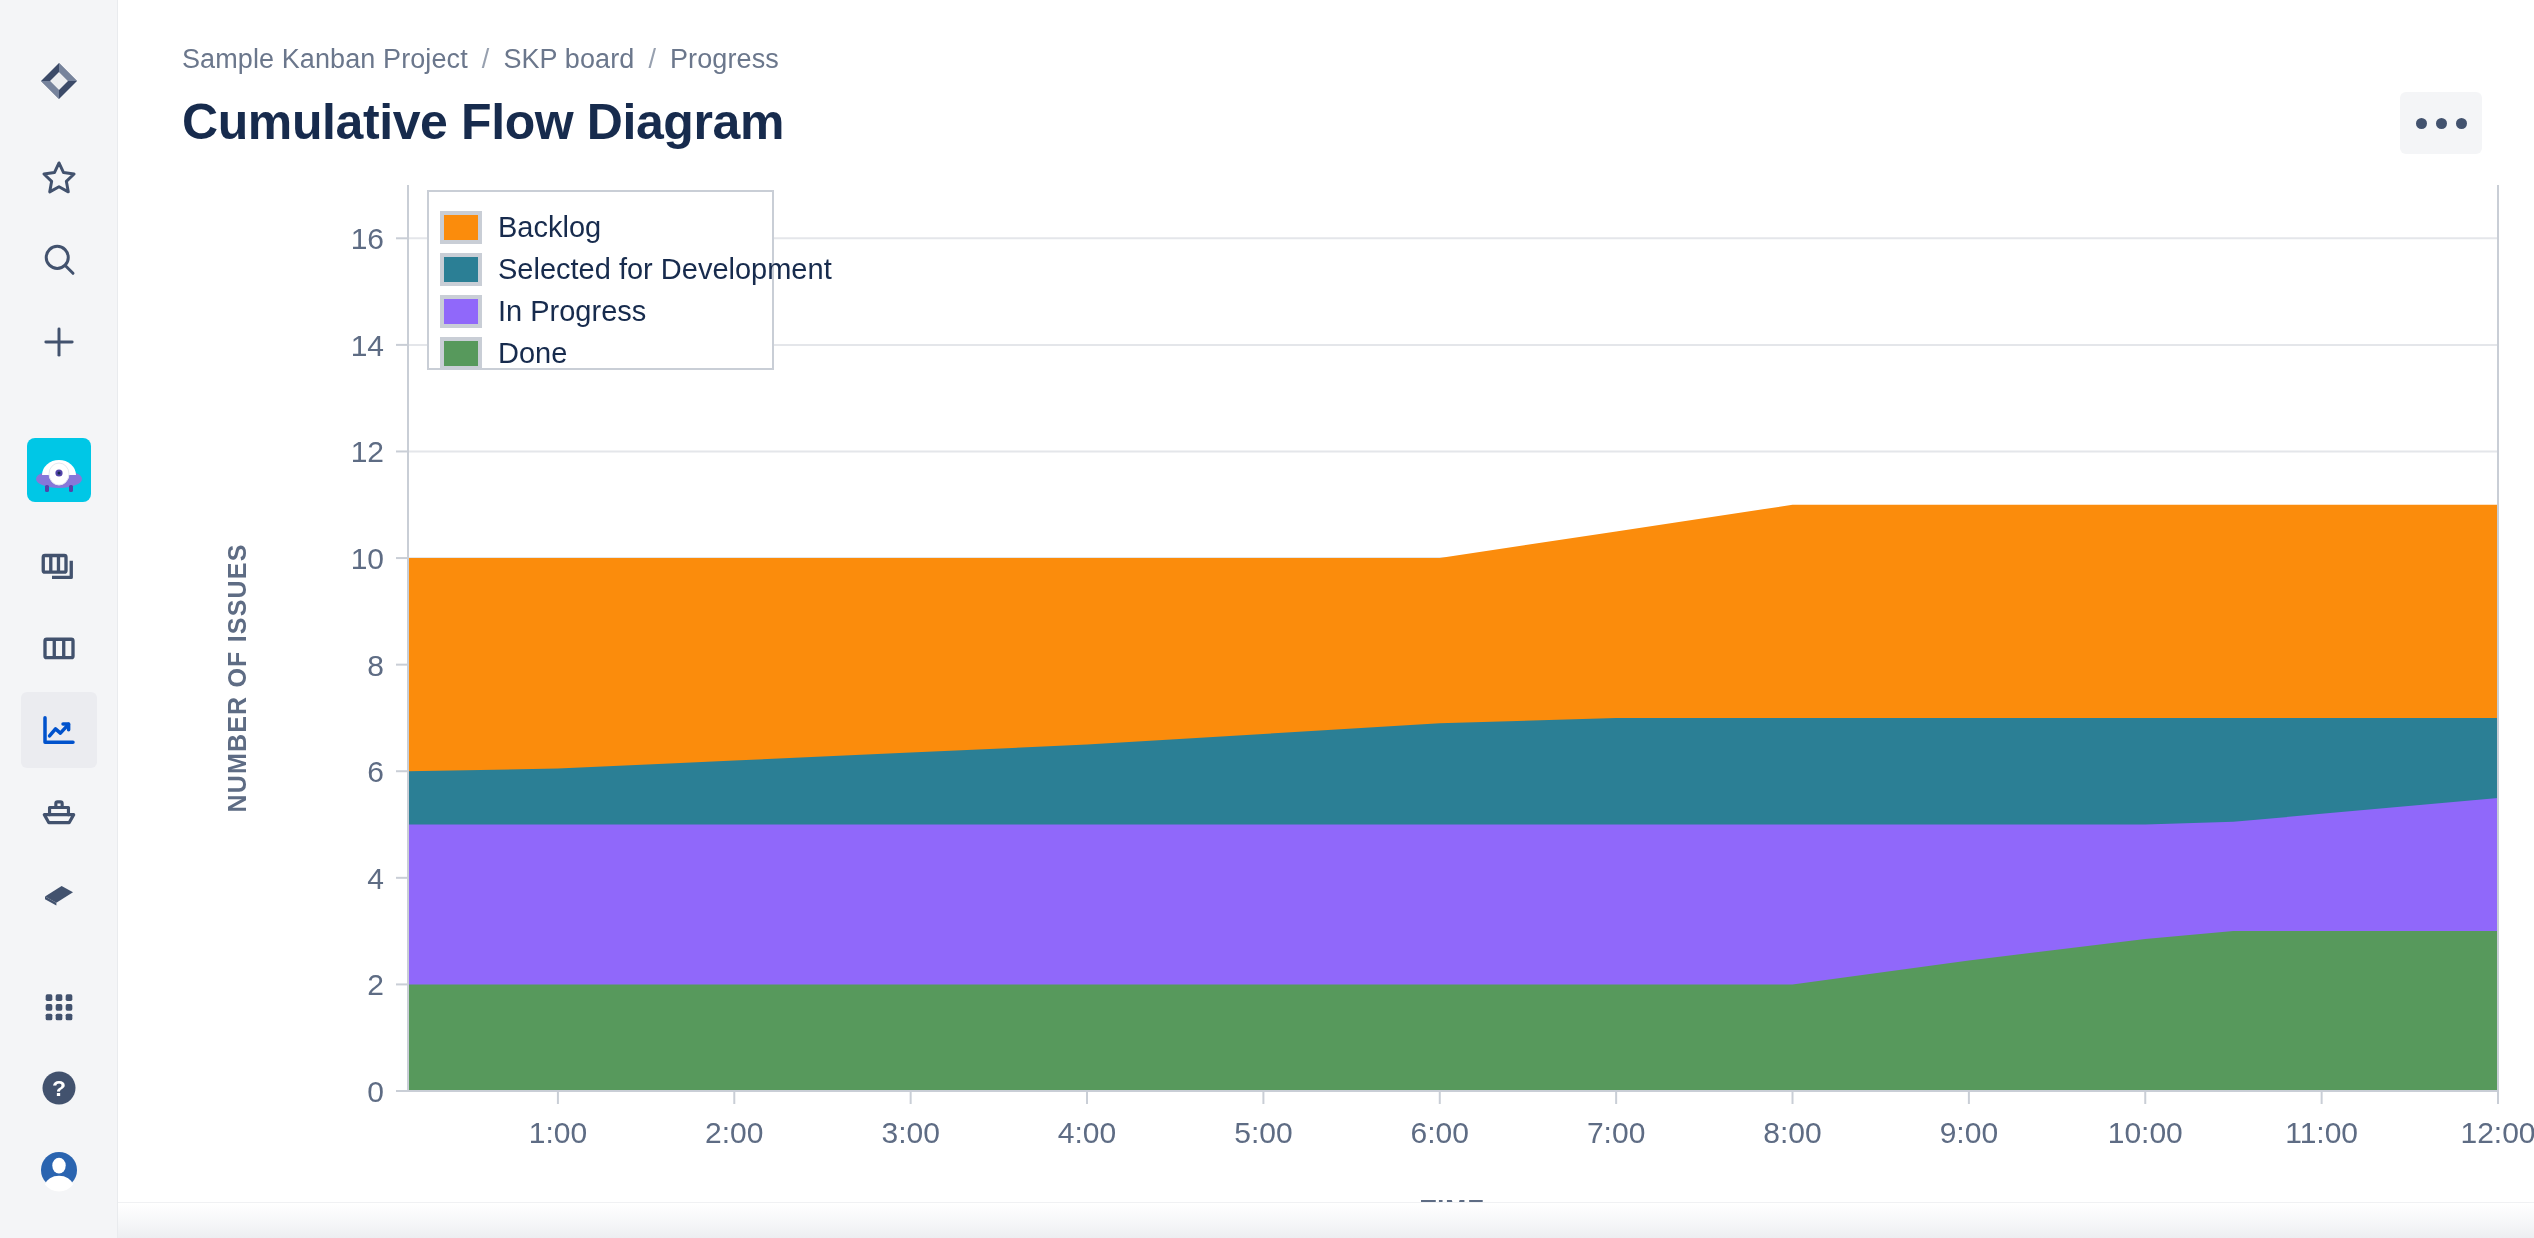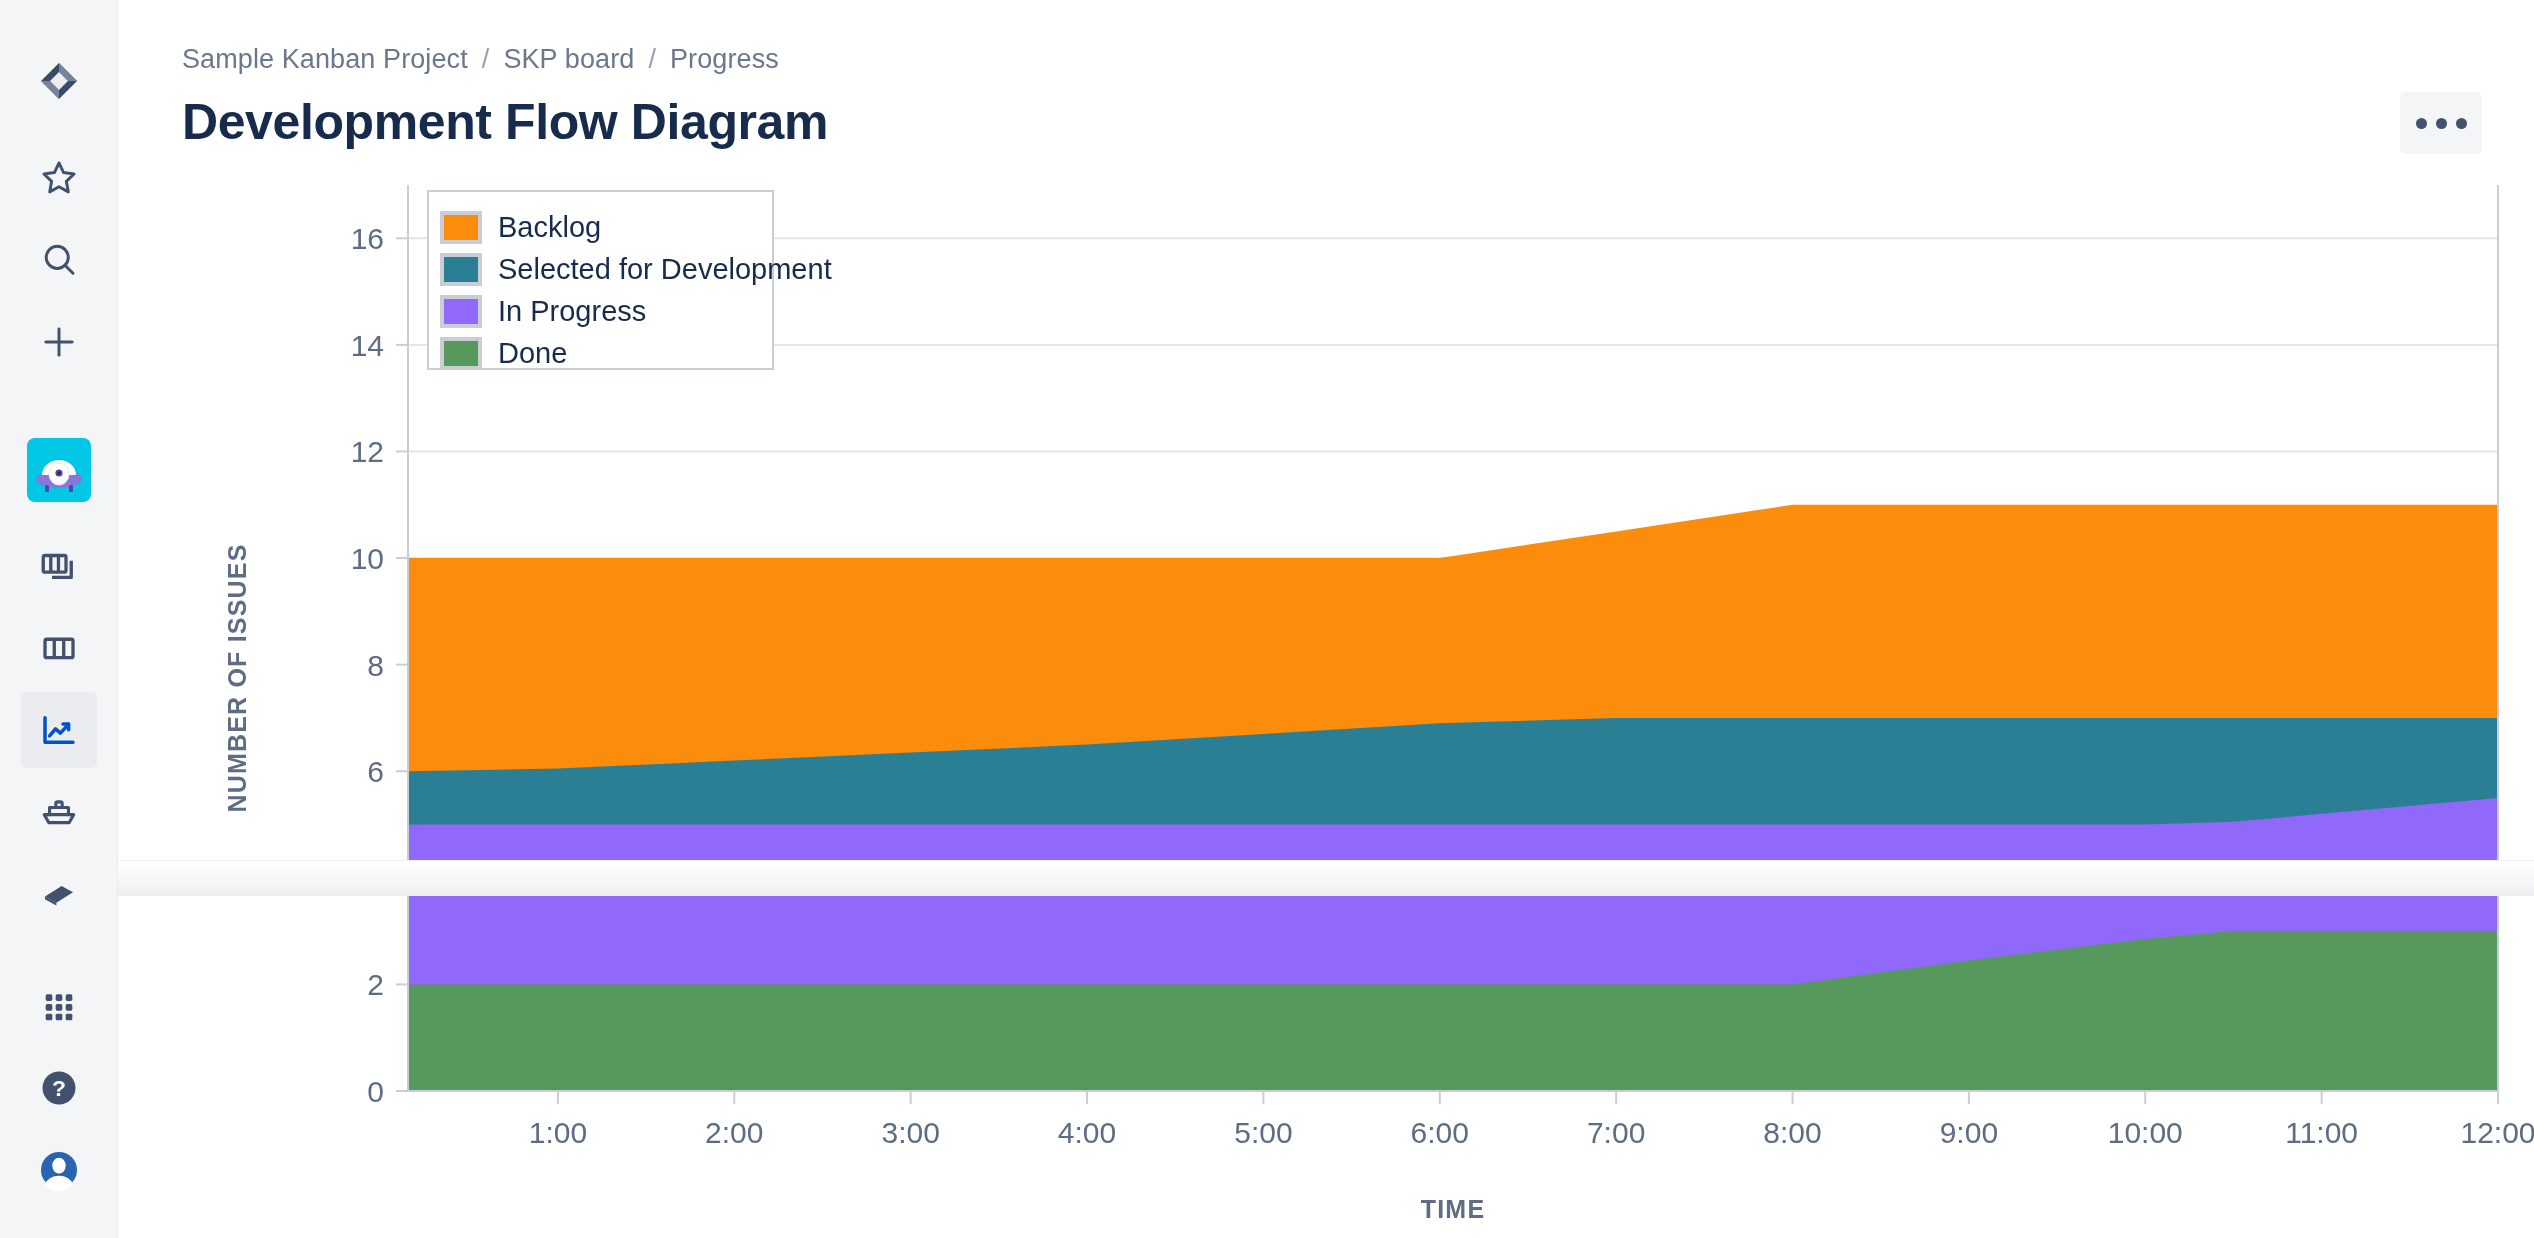--- a/index.html
+++ b/index.html
@@ -33,21 +33,21 @@
   .proj-avatar {
     width: 64px; height: 64px; border-radius: 8px;
     background: #00c7e6;
     display: flex; align-items: center; justify-content: center;
     overflow: hidden;
   }
   .sidebar-bottom { margin-top: auto; display: flex; flex-direction: column; align-items: center; padding-bottom: 24px; }
 
   
   .content {
-    flex: 1; height: 896px; position: relative;
+    flex: 1; height: 1238px; position: relative;
     background: #ffffff; padding: 0 0 0 0;
   }
   .header { padding: 44px 0 0 64px; position: relative; }
   .breadcrumb {
     font-size: 27px; color: #6b778c; letter-spacing: .1px;
     display: flex; align-items: center; gap: 14px; white-space: nowrap;
   }
   .breadcrumb .crumb { color: #6b778c; }
   .breadcrumb .crumb.link { cursor: pointer; }
   .breadcrumb .sep { color: #97a0af; }
@@ -207,21 +207,21 @@
 
     <header class="header">
       <div class="breadcrumb">
         <span class="crumb link">Sample Kanban Project</span>
         <span class="sep">/</span>
         <span class="crumb link">SKP board</span>
         <span class="sep">/</span>
         <span class="crumb link">Progress</span>
       </div>
 
-      <h1 class="page-title">Development Flow Diagram</h1>
+      <h1 class="page-title">Cumulative Flow Diagram</h1>
 
       <button class="more-btn" title="More actions">
         <i></i>
         <i></i>
         <i></i>
       </button>
     </header>
 
     <div class="chart-wrap">
       <svg class="chart-svg" id="cfd-svg" width="2416" height="1050" viewBox="0 0 2416 1050">

